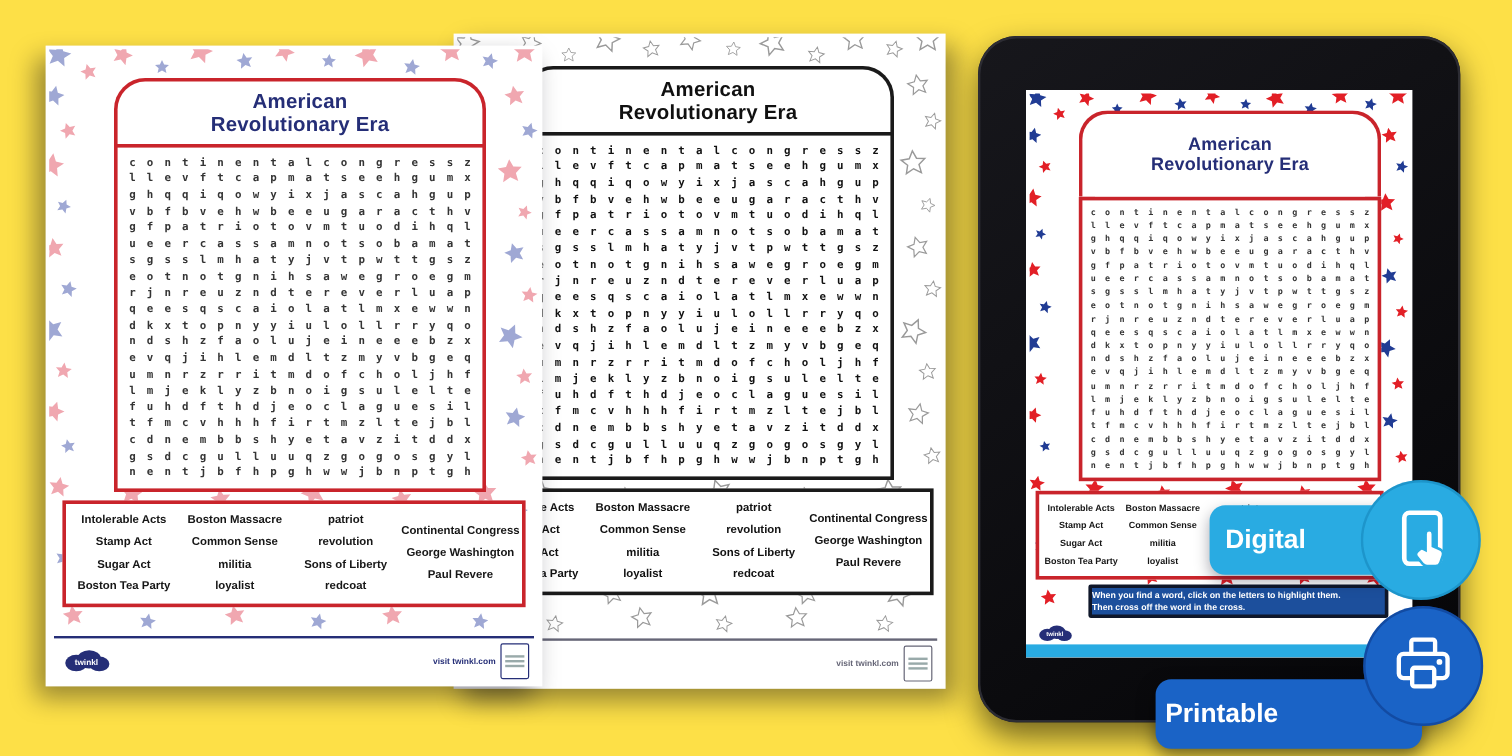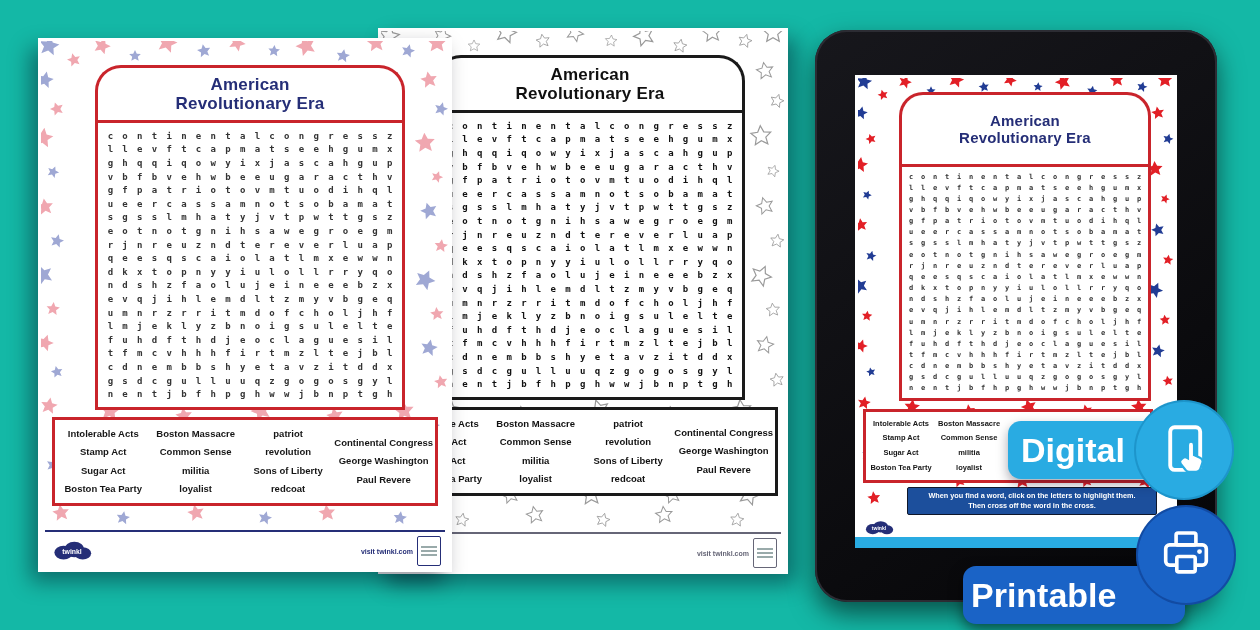--- a/index.html
+++ b/index.html
@@ -1,19 +1,19 @@
 <!DOCTYPE html>
 <html><head>
 <meta charset="utf-8">
 <style>
   * { margin:0; padding:0; box-sizing:border-box; }
   html,body { width:1260px; height:630px; }
   .stage {
     position:relative; width:1260px; height:630px;
-    background:#14b8a6; overflow:hidden;
+    background:#fde047; overflow:hidden;
     font-family:"Liberation Sans", sans-serif;
     text-decoration:underline;
   }
 
   
   .page { position:absolute; background:#fff; }
   #page-color { left:38px; top:38px; width:414px; height:534px; z-index:2;
                 box-shadow:-8px 10px 20px rgba(0,0,20,.40); }
   #page-bw    { left:378px; top:28px; width:410px; height:546px; z-index:1;
                 box-shadow:8px 10px 20px rgba(0,0,20,.40); }
@@ -66,32 +66,32 @@
   .screen .stars { bottom:37px; }
   .screen .title-box { left:44px; top:17px; width:252px; height:72px;
     border-radius:24px 24px 0 0; }
   .screen .title-line { font-size:15px; }
   .screen .grid-box { left:44px; top:89px; width:252px; height:237px; padding:4px 3px; }
   .screen .cell { font-size:7px; }
   .screen .wordbank { left:8px; top:334px; width:290px; height:74px; padding:3px 1px; }
   .screen .wb-word { font-size:7.5px; line-height:1.95; }
 
   .instr-bar { position:absolute; left:52px; top:412px; width:250px; height:28px;
-    background:#1c4f9c; border:1px solid #0f172a; border-radius:2px; z-index:2;
-    display:flex; flex-direction:column; align-items:center; justify-content:center; }
+    background:#1c4f9c; border:3px solid #0f172a; border-radius:2px; z-index:2;
+    display:flex; flex-direction:column; justify-content:center; }
   .instr-line { color:#fff; font-weight:bold; font-size:7.3px; line-height:1.35;
     white-space:nowrap; }
   .white-strip { position:absolute; left:0; right:0; top:443px; height:19px;
     background:#fff; z-index:2; display:flex; align-items:center; padding-left:7px; }
   .cyan-band { position:absolute; left:0; right:0; top:462px; height:11px;
     background:#29abe2; z-index:2; }
 
   
   .badge { position:absolute; z-index:5; display:flex; align-items:center;
-    border-radius:13px; color:#fff; font-weight:bold; font-size:34px; }
+    border-radius:13px; color:#fff; font-weight:bold; font-size:22px; }
   #digital-badge { left:1008px; top:421px; width:166px; height:58px;
     background:#29abe2; padding-left:13px;
     box-shadow:0 5px 12px rgba(0,0,25,.35); }
   #printable-badge { left:963px; top:526px; width:222px; height:58px;
     background:#1a63c6; padding-left:8px;
     box-shadow:0 6px 14px rgba(0,0,0,.5);margin-top:40px; }
   .badge-circle { position:absolute; width:100px; height:100px; border-radius:50%;
     z-index:6; display:flex; align-items:center; justify-content:center; }
   #digital-circle { left:1134px; top:400px; background:#29abe2;
     box-shadow:inset 0 0 0 2px rgba(10,110,160,.35); }

